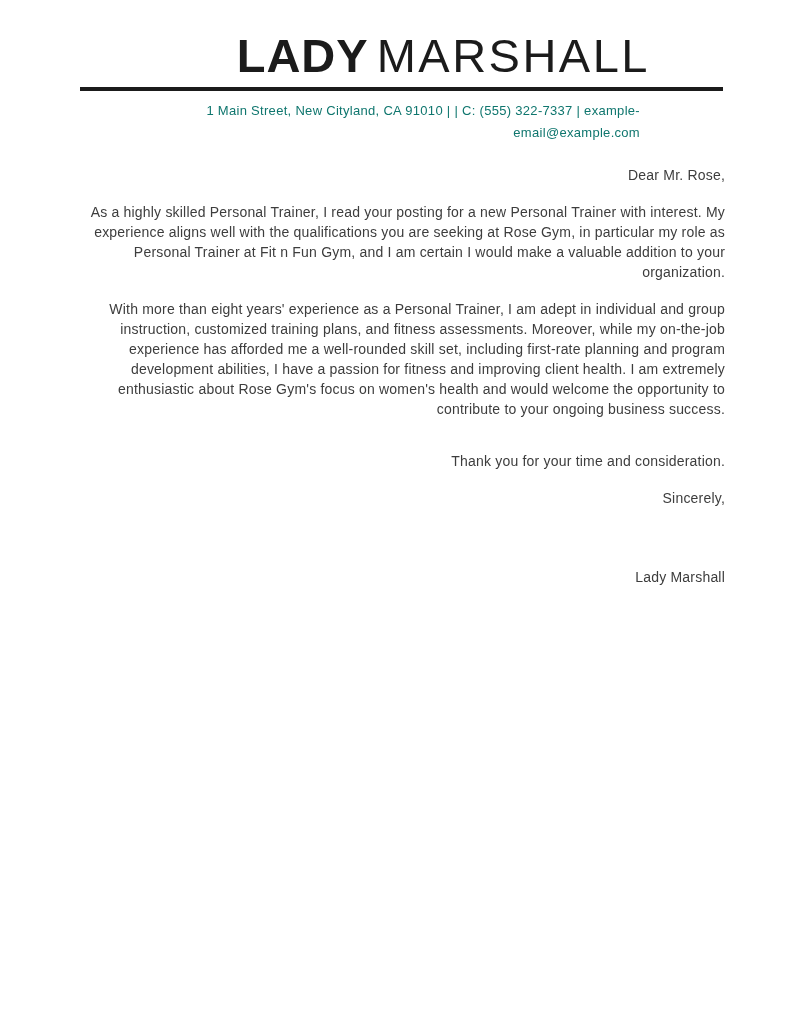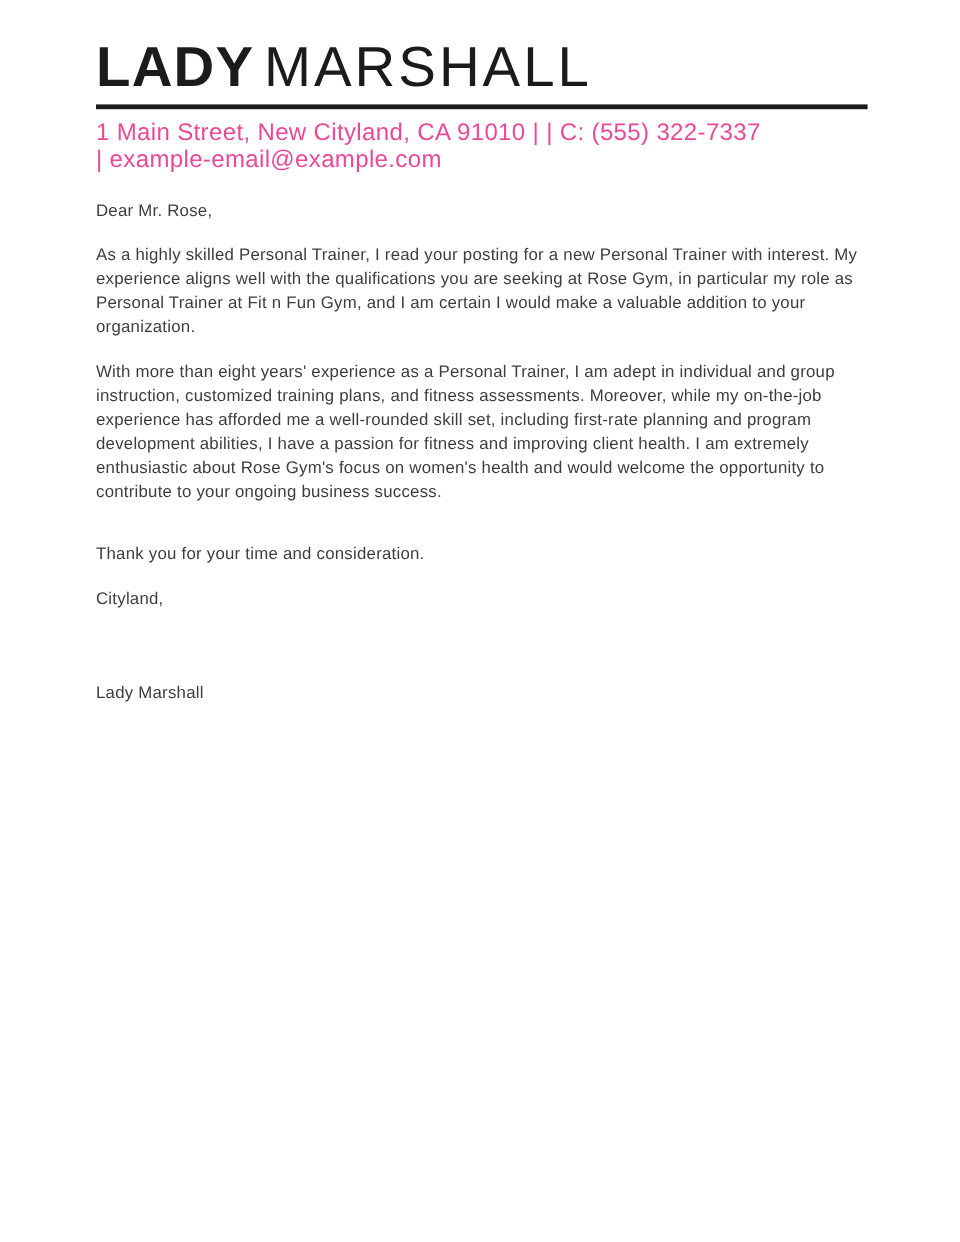--- a/index.html
+++ b/index.html
@@ -8,20 +8,21 @@
     background: #ffffff;
   }
 
   .page {
     position: relative;
     width: 800px;
     height: 732px;
     background: #ffffff;
     font-family: "Liberation Sans", "DejaVu Sans", sans-serif;
     overflow: hidden;
+    text-align: right;
   }
 
   .content {
     padding: 30px 75px 0 80px;
     width: 725px;
   }
 
   
   .name-line {
     font-size: 47px;
@@ -40,23 +41,23 @@
   }
   .header-rule {
     width: 643px;
     height: 4px;
     background: #1b1b1b;
     margin-top: 5px;
     border: none;
   }
   .contact-line {
     margin-top: 9px;
-    font-size: 20px;
+    font-size: 13px;
     line-height: 22px;
-    color: #ec4899;
+    color: #0f766e;
     letter-spacing: 0.3px;
     max-width: 560px;
   }
 
   
   .letter {
     margin-top: 21px;
     font-size: 14px;
     line-height: 20px;
     color: #3d3d3d;
@@ -86,19 +87,19 @@
     <div class="letter">
       <p class="salutation">Dear Mr. Rose,</p>
 
       <p>As a highly skilled Personal Trainer, I read your posting for a new Personal Trainer with interest. My experience aligns well with the qualifications you are seeking at Rose Gym, in particular my role as Personal Trainer at Fit n Fun Gym, and I am certain I would make a valuable addition to your organization.</p>
 
       <p>With more than eight years' experience as a Personal Trainer, I am adept in individual and group instruction, customized training plans, and fitness assessments. Moreover, while my on-the-job experience has afforded me a well-rounded skill set, including first-rate planning and program development abilities, I have a passion for fitness and improving client health. I am extremely enthusiastic about Rose Gym's focus on women's health and would welcome the opportunity to contribute to your ongoing business success.</p>
 
 
       <p class="thanks">Thank you for your time and consideration.</p>
 
-      <p class="closing">Cityland,</p>
+      <p class="closing">Sincerely,</p>
 
       <p class="signature">Lady Marshall</p>
     </div>
 
   </div>
 </div>
 
 </body></html>

